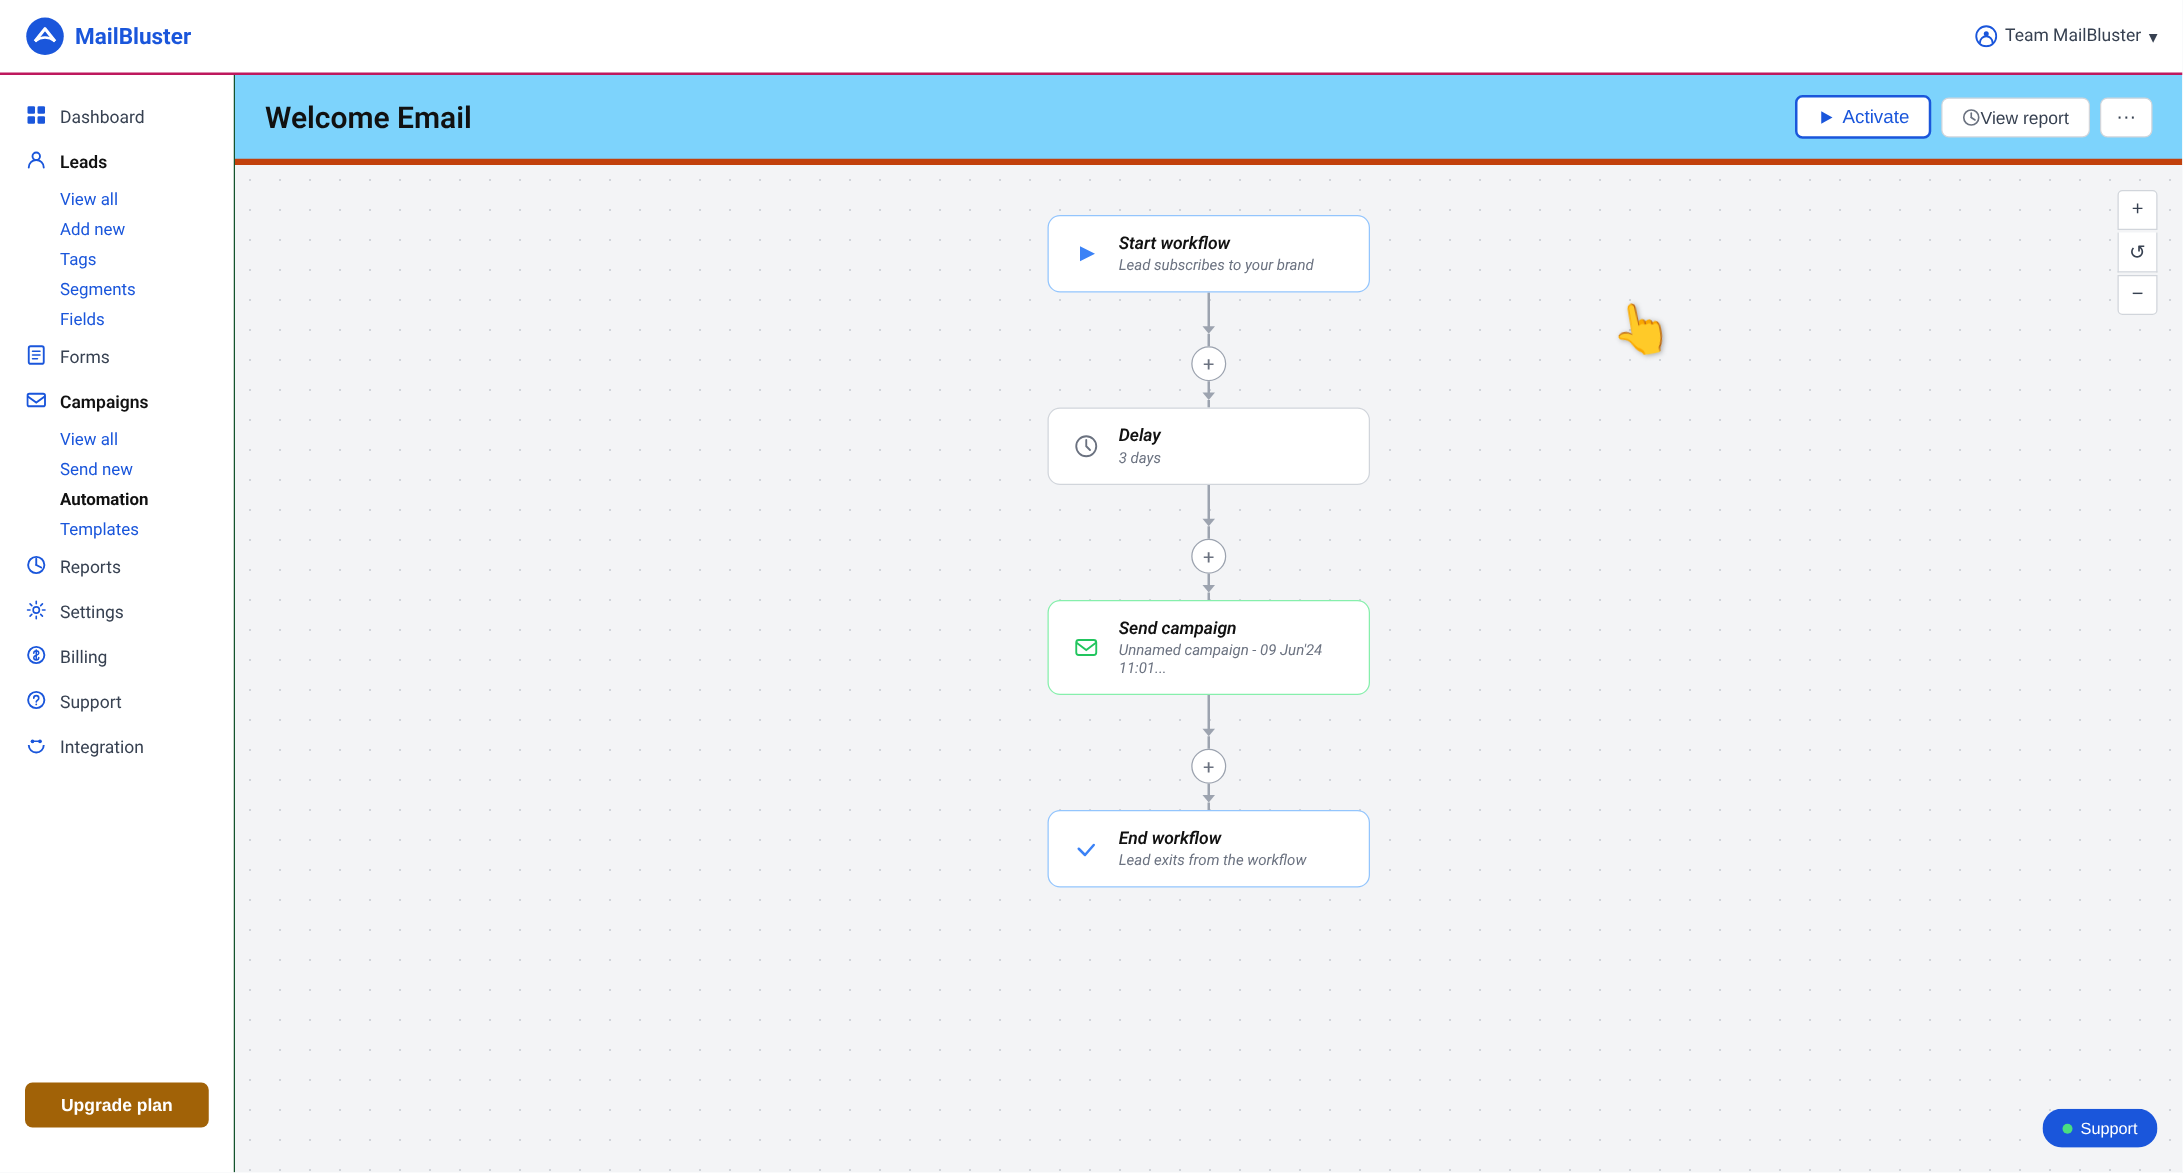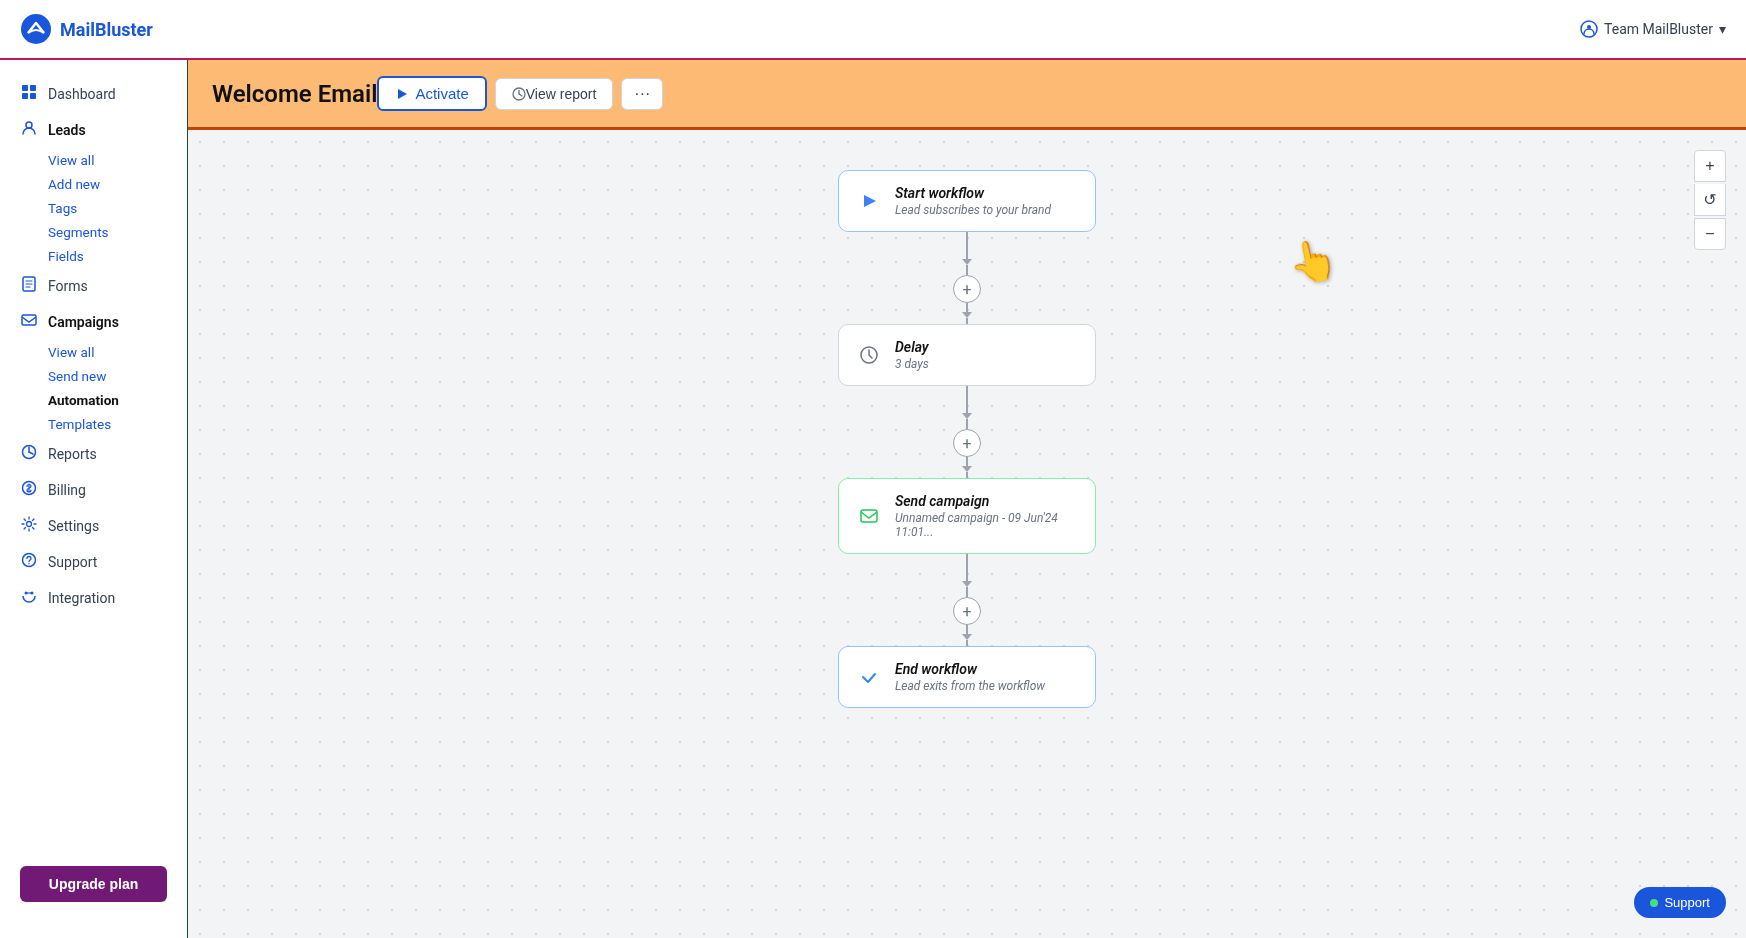--- a/index.html
+++ b/index.html
@@ -80,21 +80,21 @@
       gap: 10px;
       padding: 8px 20px;
       font-size: 14px;
       font-weight: 600;
       color: #111;
       cursor: pointer;
     }
     .sidebar-section-label .icon { color: #1a56db; font-size: 16px; width: 18px; text-align: center; }
     .upgrade-btn {
       margin: auto 20px 20px;
-      background: #701a75;
+      background: #a16207;
       color: #fff;
       border: none;
       border-radius: 6px;
       padding: 10px 0;
       font-size: 14px;
       font-weight: 600;
       cursor: pointer;
       text-align: center;
       display: block;
       width: calc(100% - 40px);
@@ -102,26 +102,26 @@
 
     
     .content-area {
       flex: 1;
       display: flex;
       flex-direction: column;
       overflow: hidden;
       background: #f9fafb;
     }
     .content-header {
-      background: #fdba74;
+      background: #7dd3fc;
       padding: 16px 24px;
       display: flex;
       align-items: center;
-      justify-content: flex-start;
-      border-bottom: 3px solid #c2410c;
+      justify-content: space-between;
+      border-bottom: 5px solid #c2410c;
     }
     .page-title {
       font-size: 24px;
       font-weight: 600;
       color: #111;
     }
     .header-actions {
       display: flex;
       align-items: center;
       gap: 8px;
@@ -388,35 +388,35 @@
             <path d="M8 8 L8 3" stroke="#1a56db" stroke-width="1.5" stroke-linecap="round"></path>
             <path d="M8 8 L12 10" stroke="#1a56db" stroke-width="1.5" stroke-linecap="round"></path>
           </svg>
       </span>
       <span>Reports</span>
     </div>
 
     <div class="sidebar-item">
       <span class="icon">
         <svg width="16" height="16" viewBox="0 0 16 16" fill="none">
+            <circle cx="8" cy="8" r="2.5" stroke="#1a56db" stroke-width="1.3" fill="none"></circle>
+            <path d="M8 1v2M8 13v2M1 8h2M13 8h2M3.05 3.05l1.41 1.41M11.54 11.54l1.41 1.41M3.05 12.95l1.41-1.41M11.54 4.46l1.41-1.41" stroke="#1a56db" stroke-width="1.3" stroke-linecap="round"></path>
+          </svg>
+      </span>
+      <span>Settings</span>
+    </div>
+
+    <div class="sidebar-item">
+      <span class="icon">
+        <svg width="16" height="16" viewBox="0 0 16 16" fill="none">
             <circle cx="8" cy="8" r="6.5" stroke="#1a56db" stroke-width="1.5" fill="none"></circle>
             <path d="M8 4v8M6 6.5c0-1.1.9-2 2-2s2 .9 2 2c0 2-4 1.5-4 3.5 0 1.1.9 2 2 2s2-.9 2-2" stroke="#1a56db" stroke-width="1.2" stroke-linecap="round"></path>
           </svg>
       </span>
       <span>Billing</span>
-    </div>
-
-    <div class="sidebar-item">
-      <span class="icon">
-        <svg width="16" height="16" viewBox="0 0 16 16" fill="none">
-            <circle cx="8" cy="8" r="2.5" stroke="#1a56db" stroke-width="1.3" fill="none"></circle>
-            <path d="M8 1v2M8 13v2M1 8h2M13 8h2M3.05 3.05l1.41 1.41M11.54 11.54l1.41 1.41M3.05 12.95l1.41-1.41M11.54 4.46l1.41-1.41" stroke="#1a56db" stroke-width="1.3" stroke-linecap="round"></path>
-          </svg>
-      </span>
-      <span>Settings</span>
     </div>
 
     <div class="sidebar-item">
       <span class="icon">
         <svg width="16" height="16" viewBox="0 0 16 16" fill="none">
             <circle cx="8" cy="8" r="6.5" stroke="#1a56db" stroke-width="1.5" fill="none"></circle>
             <path d="M6 6.5c0-1.1.9-2 2-2s2 .9 2 2c0 1.5-2 2-2 3" stroke="#1a56db" stroke-width="1.3" stroke-linecap="round"></path>
             <circle cx="8" cy="11.5" r="0.7" fill="#1a56db"></circle>
           </svg>
       </span>

